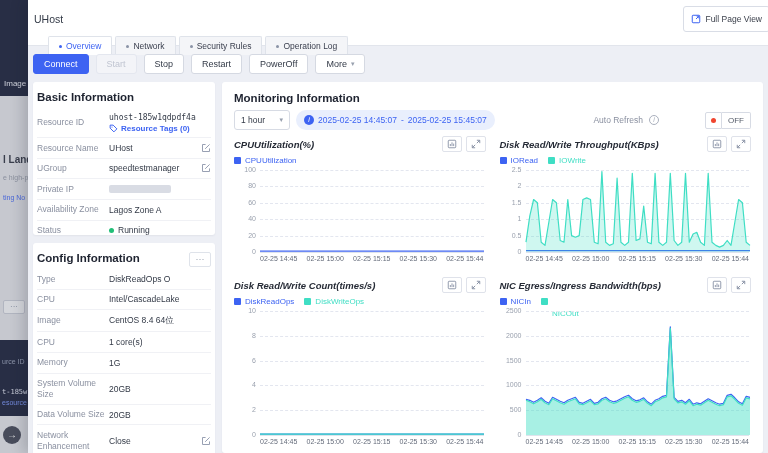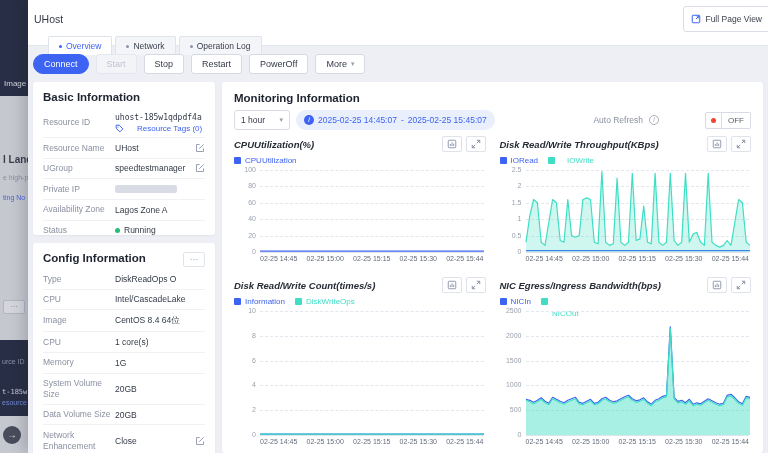--- a/index.html
+++ b/index.html
@@ -29,37 +29,37 @@
   .ptitle { font-size:10.5px; color:#333a47; }
   .fpv { display:flex; align-items:center; gap:4px; height:18px; padding:12px 7px; border:1px solid #d9dde6; border-radius:3px; background:#fff; font-size:8.5px; color:#3a3f4a; cursor:pointer; font-family:inherit;justify-content:space-between; }
   .tabbar { display:flex; gap:3px; padding-left:20px; align-items:flex-end; }
   .tab { display:flex; align-items:center; gap:4px; height:19px; padding:0 10px; border:1px solid #dfe3ea; border-bottom:none; border-radius:2px 2px 0 0; background:#f4f5f8; color:#3c4150; font-size:8.5px; cursor:pointer; }
   .tab .tab-dot { width:3px; height:3px; border-radius:50%; background:#8a93a6; }
   .tab.active { background:#fff; color:#3D63F2; }
   .tab.active .tab-dot { background:#3D63F2; }
 
   .actions { position:absolute; top:54px; left:5px; display:flex; gap:7px; }
   .abtn { height:20px; padding:0 10px; border:1px solid #d5d9e2; border-radius:3px; background:#fff; color:#333a47; font-size:9px; cursor:pointer; font-family:inherit; display:flex; align-items:center; gap:4px; }
-  .abtn.primary { background:#3D63F2; border-color:#3D63F2; color:#fff;border-radius:10px; }
+  .abtn.primary { background:#3D63F2; border-color:#3D63F2; color:#fff; }
   .abtn.disabled { background:#f3f4f8; border-color:#e4e7ef; color:#c0c5d1; cursor:default; }
   .abtn .caret { font-size:7px; color:#98a0ae; }
 
-  .card { position:absolute; background:#fff; border-radius:3px; box-shadow:0 1px 2px rgba(50,55,70,.06); padding:9px 10px; overflow:hidden; }
+  .card { position:absolute; background:#fff; border-radius:3px; box-shadow:0 1px 2px rgba(50,55,70,.06); padding:9px 4px; overflow:hidden; }
   .card h3 { font-size:11.5px; color:#1e2330; margin-bottom:5px; }
   .basic  { left:5px;  top:82px;  width:182px; height:153px; }
   .config { left:5px;  top:243px; width:182px; height:216px; }
   .monitor{ left:194px; top:82px; width:541px; height:371px; padding:10px 12px; }
 
   .row { display:flex; align-items:center; padding:4.5px 0; border-bottom:1px solid #f0f1f5; font-size:8.5px; min-height:19px; }
   .row:last-child { border-bottom:none; }
   .row .lab { width:72px; flex:none; color:#8a90a0; line-height:1.25; }
   .row .val { flex:1; color:#333a47; display:flex; align-items:center; gap:4px; }
   .row .val.col { flex-direction:column; align-items:flex-start; gap:2px; }
   .rid { font-family:"DejaVu Sans Mono",monospace; font-size:8px; color:#333a47; }
-  .tags { display:flex; align-items:center; gap:13px; color:#3D63F2; font-size:8px; cursor:pointer; }
+  .tags { display:flex; align-items:center; gap:3px; color:#3D63F2; font-size:8px; cursor:pointer;font-weight:bold; }
   .editic { margin-left:auto; cursor:pointer; line-height:0; }
   .sdot { width:5px; height:5px; border-radius:50%; background:#21BF77; }
   .redact { width:62px; height:8px; background:#d9dce4; border-radius:2px; }
   .cfg-head { display:flex; align-items:flex-start; justify-content:space-between; }
   .dots { width:22px; height:15px; border:1px solid #dfe3ea; border-radius:2px; background:#fff; color:#98a0ae; font-size:9px; line-height:11px; cursor:pointer; }
 
   .mon-controls { display:flex; align-items:center; gap:6px; margin-top:6px; height:20px; }
   .sel { display:flex; align-items:center; justify-content:space-between; width:56px; height:20px; padding:0 6px; border:1px solid #d7dbe4; border-radius:3px; background:#fff; font-size:8.5px; color:#333a47; cursor:pointer; }
   .sel .car { font-size:7px; color:#98a0ae; }
   .datechip { display:flex; align-items:center; gap:4px; height:20px; padding:0 8px; background:#e9effd; border-radius:10px; font-size:8.5px; color:#3D63F2; cursor:pointer; }
@@ -125,20 +125,24 @@
           <div class="tab active">
             <span class="tab-dot"></span>
             <span>Overview</span>
           </div>
           <div class="tab">
             <span class="tab-dot"></span>
             <span>Network</span>
           </div>
           <div class="tab">
             <span class="tab-dot"></span>
+            <span>Security Rules</span>
+          </div>
+          <div class="tab">
+            <span class="tab-dot"></span>
             <span>Operation Log</span>
           </div>
         </div>
     </div>
 
     <div class="actions">
         <button class="abtn primary">
           <span>Connect</span>
         </button>
         <button class="abtn disabled">
@@ -367,21 +371,21 @@
                 </button>
               </div>
             </div>
             <div class="ch-legend">
               <span class="lg-item">
                 <span class="lg-sw" style="background: rgb(61, 99, 242);"></span>
                 <span style="color: rgb(61, 99, 242);">IORead</span>
               </span>
               <span class="lg-item">
                 <span class="lg-sw" style="background: rgb(63, 222, 196);"></span>
-                <span style="color: rgb(63, 222, 196); margin-left: 8px;">IOWrite</span>
+                <span style="color: rgb(63, 222, 196);">IOWrite</span>
               </span>
             </div>
             <div class="plot" style="height: 82px;">
               <div class="grid" style="top: 0px;"></div>
               <span class="ylab" style="top: 0px;">2.5</span>
               <div class="grid" style="top: 16.4px;"></div>
               <span class="ylab" style="top: 16.4px;">2</span>
               <div class="grid" style="top: 32.8px;"></div>
               <span class="ylab" style="top: 32.8px;">1.5</span>
               <div class="grid" style="top: 49.2px;"></div>
@@ -417,21 +421,21 @@
                 <button class="ch-ic">
                   <span style="line-height:0"><svg width="10" height="10" viewBox="0 0 12 12" fill="none" stroke="#8a93a6" stroke-width="1.2">
                       <path d="M7 1.5h3.5V5M5 10.5H1.5V7M10.5 1.5L7 5M1.5 10.5L5 7"></path>
                     </svg></span>
                 </button>
               </div>
             </div>
             <div class="ch-legend">
               <span class="lg-item">
                 <span class="lg-sw" style="background: rgb(61, 99, 242);"></span>
-                <span style="color: rgb(61, 99, 242);">Information</span>
+                <span style="color: rgb(61, 99, 242);">DiskReadOps</span>
               </span>
               <span class="lg-item">
                 <span class="lg-sw" style="background: rgb(63, 222, 196);"></span>
                 <span style="color: rgb(63, 222, 196);">DiskWriteOps</span>
               </span>
             </div>
             <div class="plot" style="height: 124px;">
               <div class="grid" style="top: 0px;"></div>
               <span class="ylab" style="top: 0px;">10</span>
               <div class="grid" style="top: 24.8px;"></div>

